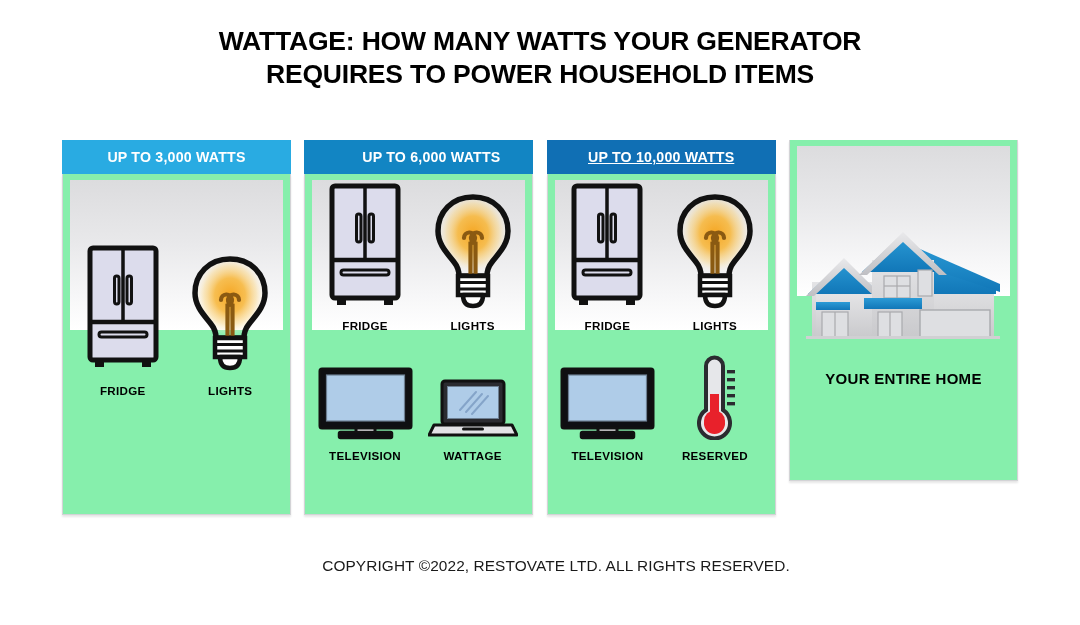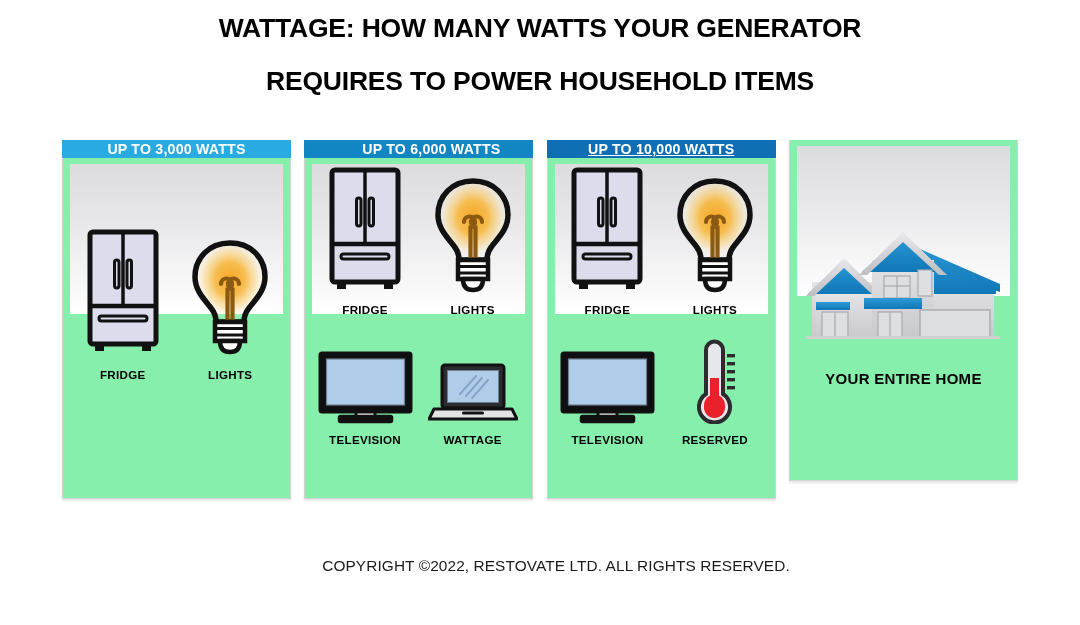--- a/index.html
+++ b/index.html
@@ -6,42 +6,42 @@
   html, body {
     width: 1080px; height: 625px;
     background: #ffffff;
     font-family: "Liberation Sans", sans-serif;
     overflow: hidden;
   }
   .page { position: relative; width: 1080px; height: 625px; }
 
   
   .title {
-    position: absolute; top: 12px; left: 0; width: 1080px;
+    position: absolute; top: 25px; left: 0; width: 1080px;
     text-align: center;
     font-weight: bold;
     font-size: 26.5px;
     letter-spacing: -0.2px;
     line-height: 33px;
     color: #000000;
   }
-  .title .l2 { display: block; margin-top: 20px; }
+  .title .l2 { display: block; }
 
   
   .cards {
     position: absolute;
     top: 140px; left: 62px;
     width: 956px;
     display: flex;
     justify-content: space-between;
   }
   .card { width: 229px; }
 
   .card-header {
-    height: 18px;
+    height: 34px;
     display: flex;
     align-items: center;
     justify-content: center;
     color: #ffffff;
     font-weight: bold;
     font-size: 14.2px;
     letter-spacing: 0.2px;
   }
 
   .card-body {

